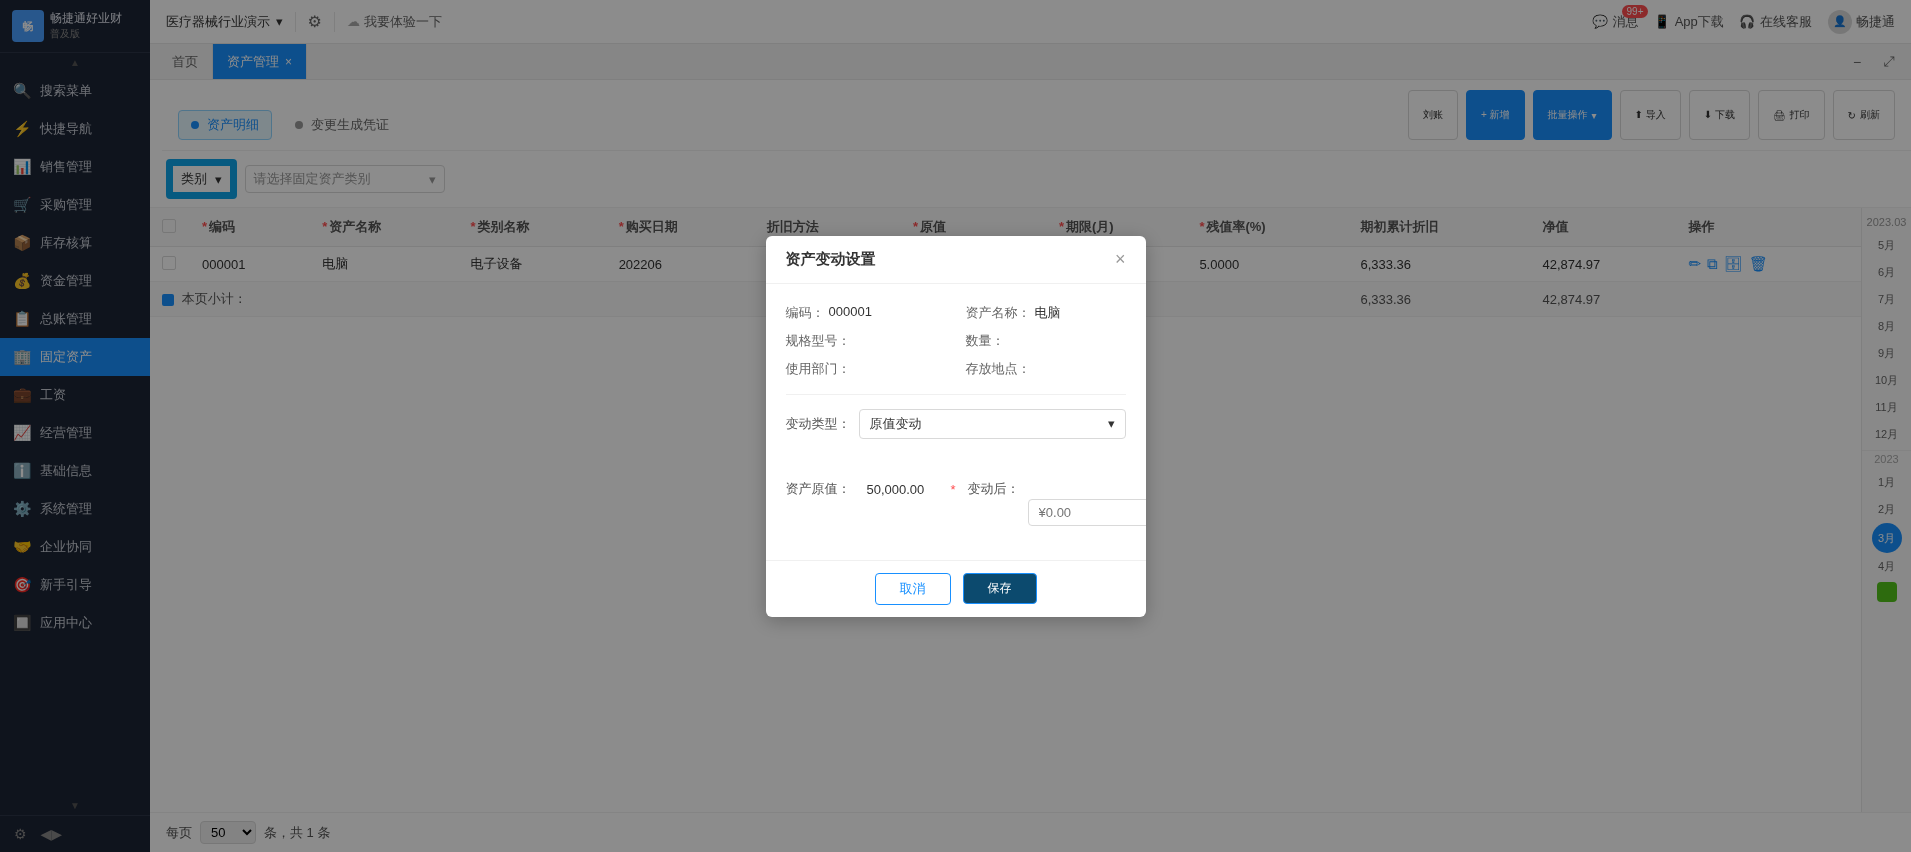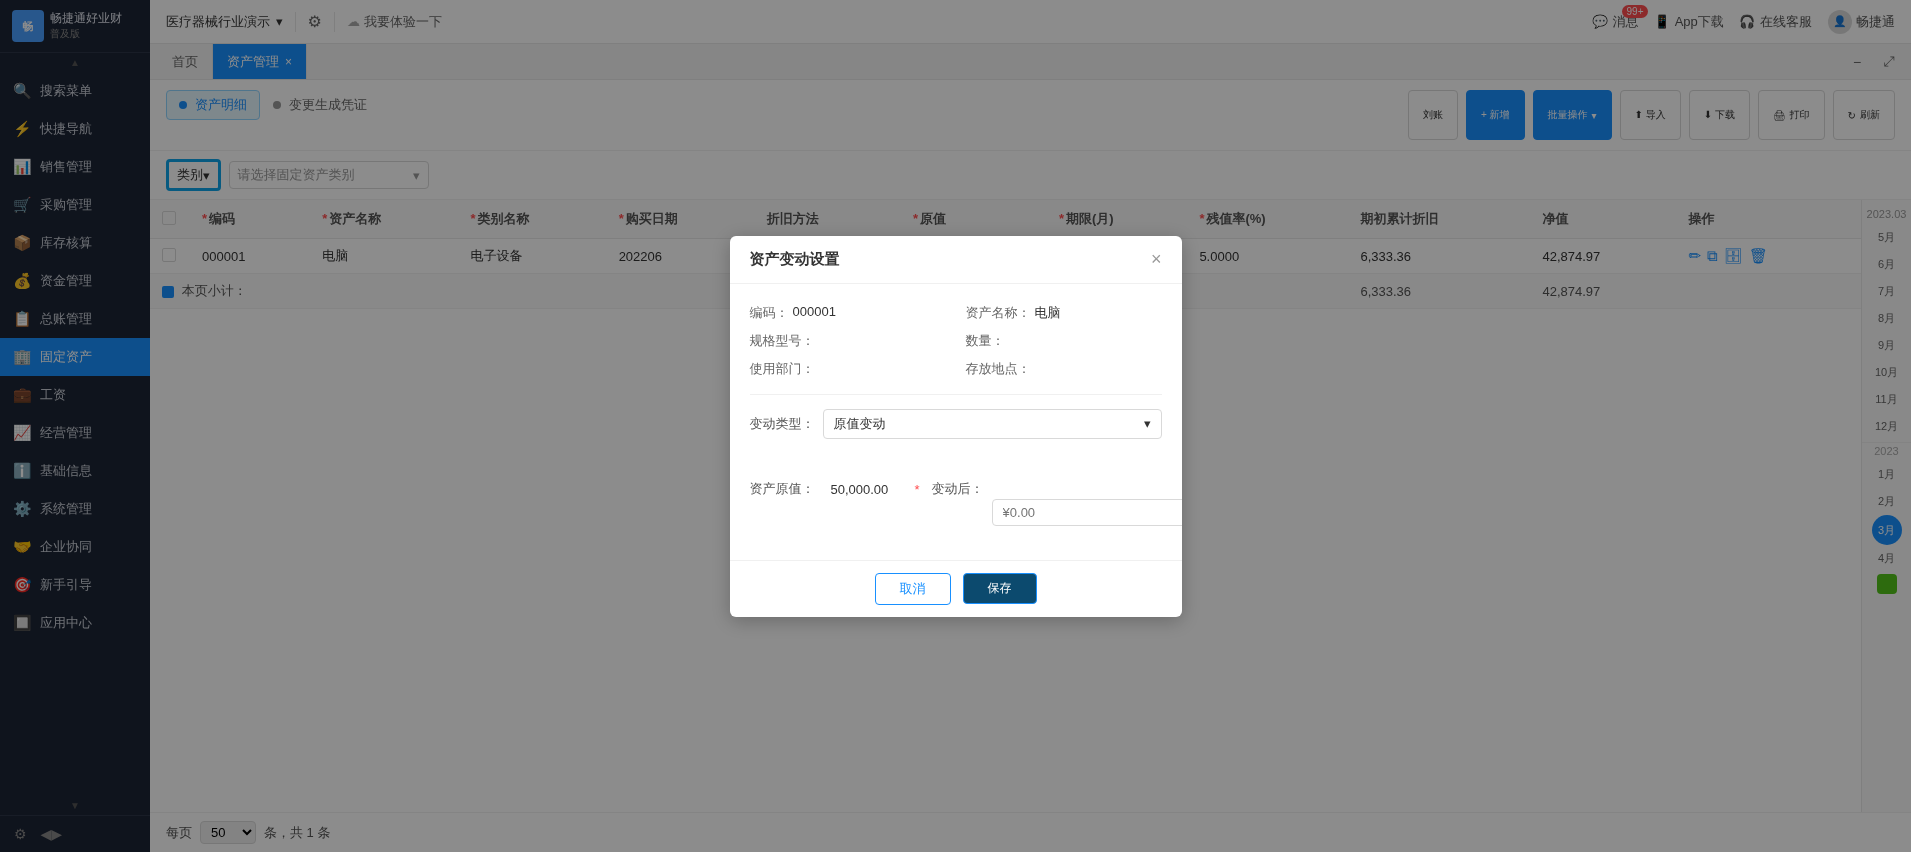--- a/index.html
+++ b/index.html
@@ -45,33 +45,33 @@
     .tab.active { background: #1890ff; color: white; }
     .tab-close { font-size: 12px; cursor: pointer; }
     .tabbar-actions { margin-left: auto; display: flex; gap: 4px; }
     .tabbar-action-btn { width: 28px; height: 28px; display: flex; align-items: center; justify-content: center; color: #666; cursor: pointer; font-size: 14px; }
 
     
     .content { flex: 1; display: flex; overflow: hidden; }
     .content-main { flex: 1; background: white; overflow: hidden; display: flex; flex-direction: column; }
 
     
-    .toolbar { padding: 10px 16px; display: flex; align-items: flex-start; border-bottom: 1px solid #f0f0f0; flex-shrink: 0; }
+    .toolbar { padding: 10px 16px; display: flex; align-items: flex-end; gap: 10px; border-bottom: 1px solid #f0f0f0; flex-shrink: 0; margin-left: 12px; }
     .toolbar-tab { display: flex; align-items: center; gap: 4px; padding: 5px 12px; border-radius: 4px; cursor: pointer; font-size: 13px; }
     .toolbar-tab.active { background: #e6f7ff; color: #1890ff; border: 1px solid #91d5ff; }
     .toolbar-tab.inactive { color: #666; border: 1px solid transparent; }
     .toolbar-right { margin-left: auto; display: flex; gap: 8px; }
     .btn { padding: 17px 14px; border-radius: 4px; font-size: 10px; cursor: pointer; border: 1px solid #d9d9d9; background: white; color: #333; display: flex; align-items: center; gap: 4px; }
     .btn-primary { background: #1890ff; color: white; border-color: #1890ff; }
     .btn-default { background: white; color: #333; border: 1px solid #d9d9d9; }
     .btn-dropdown { background: #1890ff; color: white; border-color: #1890ff; }
 
     
     .filterbar { padding: 8px 16px; display: flex; align-items: center; gap: 8px; border-bottom: 1px solid #f0f0f0; flex-shrink: 0; }
-    .filter-select { display: flex; align-items: center; border: 3px solid #0ea5e9; border-radius: 4px; padding: 4px 8px; font-size: 13px; color: #333; gap: 0; cursor: pointer; background: white; }
+    .filter-select { display: flex; align-items: center; border: 7px solid #0ea5e9; border-radius: 4px; padding: 4px 8px; font-size: 13px; color: #333; gap: 8px; cursor: pointer; background: white; }
     .filter-input { display: flex; align-items: center; border: 1px solid #d9d9d9; border-radius: 4px; padding: 4px 8px; font-size: 13px; color: #999; gap: 4px; cursor: pointer; background: white; width: 200px; }
 
     
     .table-container { flex: 1; overflow-y: auto; }
     table { width: 100%; border-collapse: collapse; font-size: 13px; }
     th { background: #fafafa; border-bottom: 1px solid #e8e8e8; padding: 10px 12px; text-align: left; color: #555; font-weight: bold; white-space: nowrap; }
     td { border-bottom: 1px solid #f0f0f0; padding: 8px 12px; color: #333; white-space: nowrap; }
     .required-star { color: #ff4d4f; margin-right: 2px; }
     .subtotal-row td { background: #f9f9f9; color: #555; margin-left: 26px; }
     .subtotal-icon { display: inline-block; width: 12px; height: 12px; background: #1890ff; border-radius: 2px; margin-right: 4px; vertical-align: middle; }
@@ -81,21 +81,21 @@
     .date-nav-month { padding: 6px 4px; cursor: pointer; color: #666; text-align: center; width: 100%; }
     .date-nav-month.active { background: #1890ff; color: white; border-radius: 2px; }
     .date-nav-header { color: #999; font-size: 11px; padding: 4px 0; }
 
     
     .table-footer { padding: 8px 16px; display: flex; align-items: center; gap: 8px; border-top: 1px solid #f0f0f0; font-size: 13px; color: #555; flex-shrink: 0; }
     .per-page-select { border: 1px solid #d9d9d9; border-radius: 4px; padding: 2px 6px; font-size: 13px; }
 
     
     .modal-overlay { position: fixed; top: 0; left: 0; right: 0; bottom: 0; background: rgba(0,0,0,0.45); z-index: 1000; display: flex; align-items: center; justify-content: center; }
-    .modal { background: white; border-radius: 6px; width: 452px; box-shadow: 0 4px 20px rgba(0,0,0,0.25); overflow: hidden; }
+    .modal { background: white; border-radius: 6px; width: 380px; box-shadow: 0 4px 20px rgba(0,0,0,0.25); overflow: hidden; }
     .modal-header { padding: 14px 20px; border-bottom: 1px solid #f0f0f0; display: flex; align-items: center; justify-content: space-between; }
     .modal-title { font-size: 15px; font-weight: 600; color: #333; }
     .modal-close { color: #999; cursor: pointer; font-size: 18px; line-height: 1; }
     .modal-body { padding: 20px; }
     .modal-info-grid { display: grid; grid-template-columns: 1fr 1fr; gap: 10px 20px; margin-bottom: 16px; }
     .modal-info-item { display: flex; gap: 4px; font-size: 13px; }
     .modal-info-label { color: #666; white-space: nowrap; }
     .modal-info-value { color: #333; font-weight: 500; }
     .modal-divider { border: none; border-top: 1px solid #f0f0f0; margin: 14px 0; }
     .modal-field-row { display: flex; align-items: center; gap: 8px; margin-bottom: 14px; font-size: 13px; }

